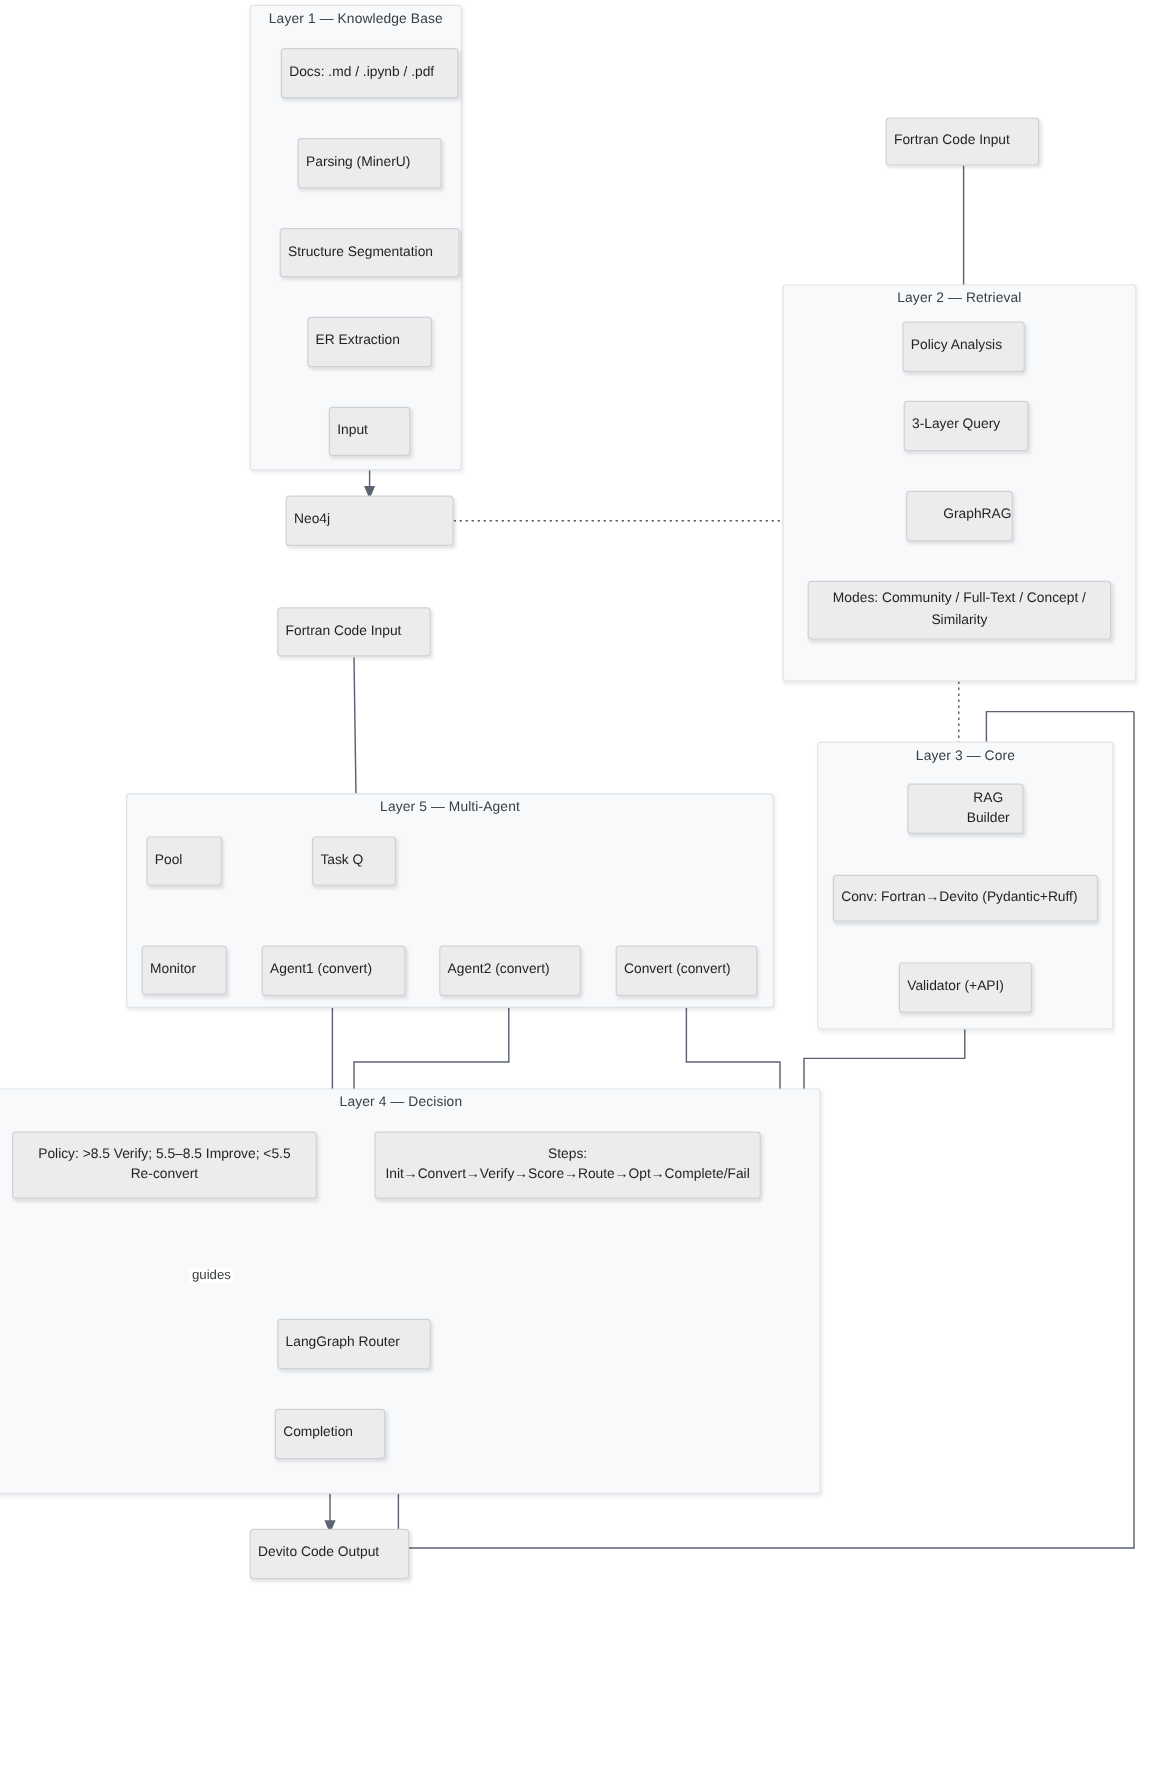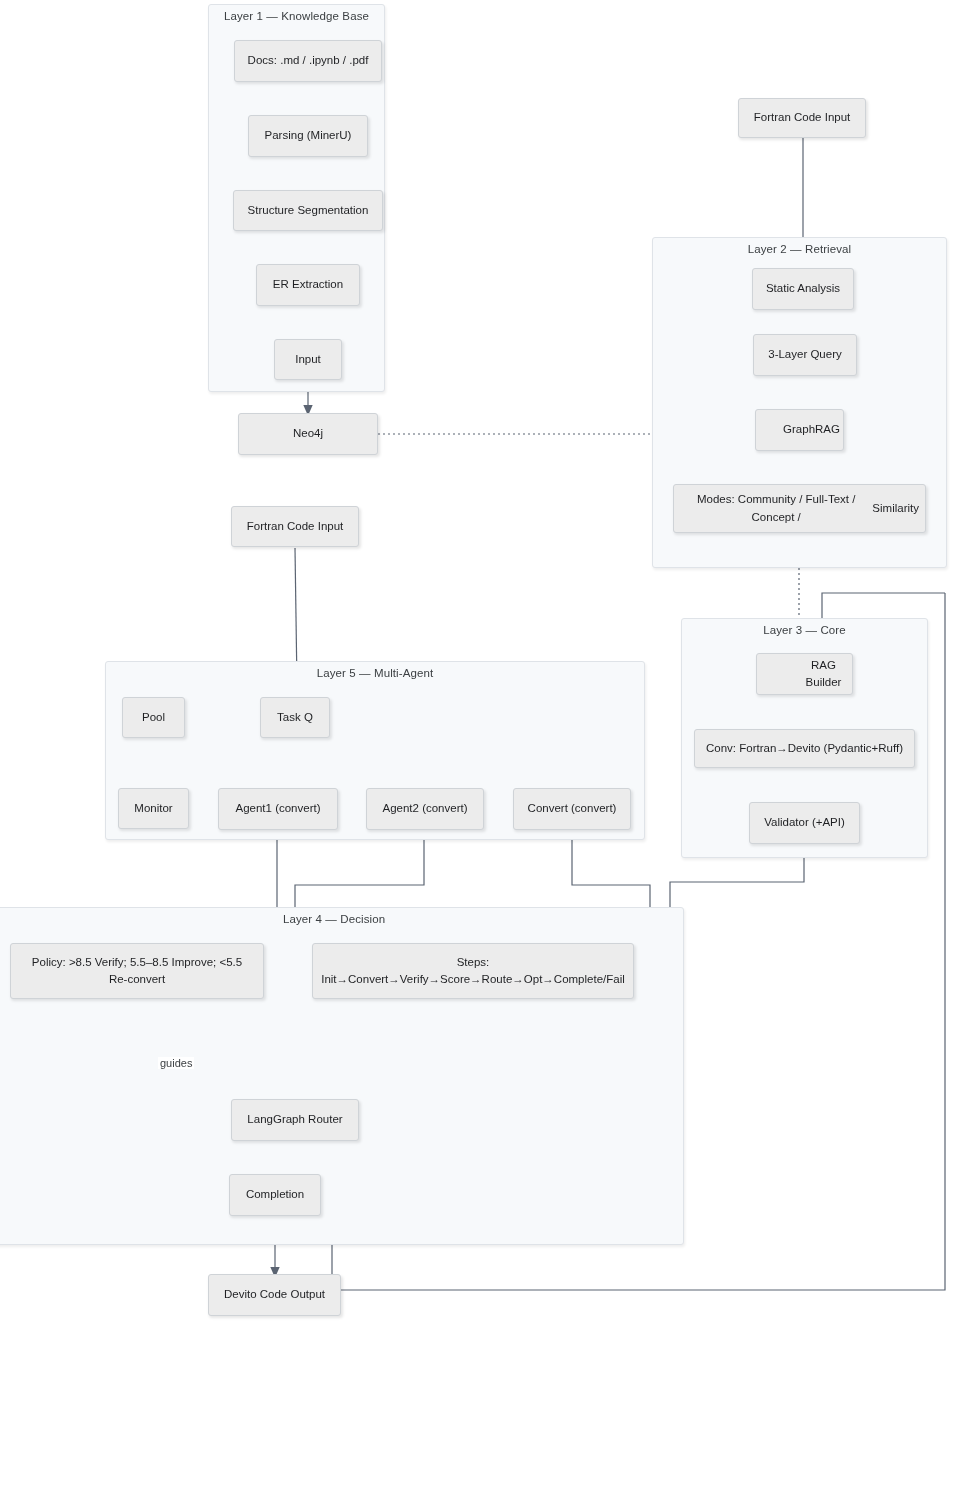--- a/index.html
+++ b/index.html
@@ -44,21 +44,21 @@
   
   .node{
     position:absolute;
     background:#ececec;
     border:1px solid #cfd3d7;
     border-radius:3px;
     box-shadow:1.5px 2px 3px rgba(0,0,0,0.10);
     box-sizing:border-box;
     display:flex;
     align-items:center;
-    justify-content:center;
+    justify-content:flex-start;
     text-align:center;
     font-size:11.5px;
     color:#1f2023;
     line-height:1.5;
     padding:2px 6px;
   }
   .node span{display:block;}
   
   .edge-label{
     position:absolute;
@@ -167,29 +167,29 @@
   </div>
   <div class="node" style="left:238px; top:413px; width:140px; height:42px;">
     <span>Neo4j</span>
   </div>
 
   <div class="node" style="left:738px; top:98px; width:128px; height:40px;">
     <span>Fortran Code Input</span>
   </div>
 
   <div class="node" style="left:752px; top:268px; width:102px; height:42px;">
-    <span>Static Analysis</span>
+    <span>Policy Analysis</span>
   </div>
   <div class="node" style="left:753px; top:334px; width:104px; height:42px;">
     <span>3-Layer Query</span>
   </div>
   <div class="node" style="left:755px; top:409px; width:89px; height:42px;padding-left:30px;">
     <span>GraphRAG</span>
   </div>
-  <div class="node" style="left:673px; top:484px; width:253px; height:49px; justify-content:center;">
+  <div class="node" style="left:673px; top:484px; width:253px; height:49px; flex-direction:column; justify-content:center;">
     <span>Modes: Community / Full-Text / Concept /</span>
     <span>Similarity</span>
   </div>
 
   <div class="node" style="left:756px; top:653px; width:97px; height:42px;padding-left:44px;">
     <span>RAG Builder</span>
   </div>
   <div class="node" style="left:694px; top:729px; width:221px; height:39px;">
     <span>Conv: Fortran→Devito (Pydantic+Ruff)</span>
   </div>

